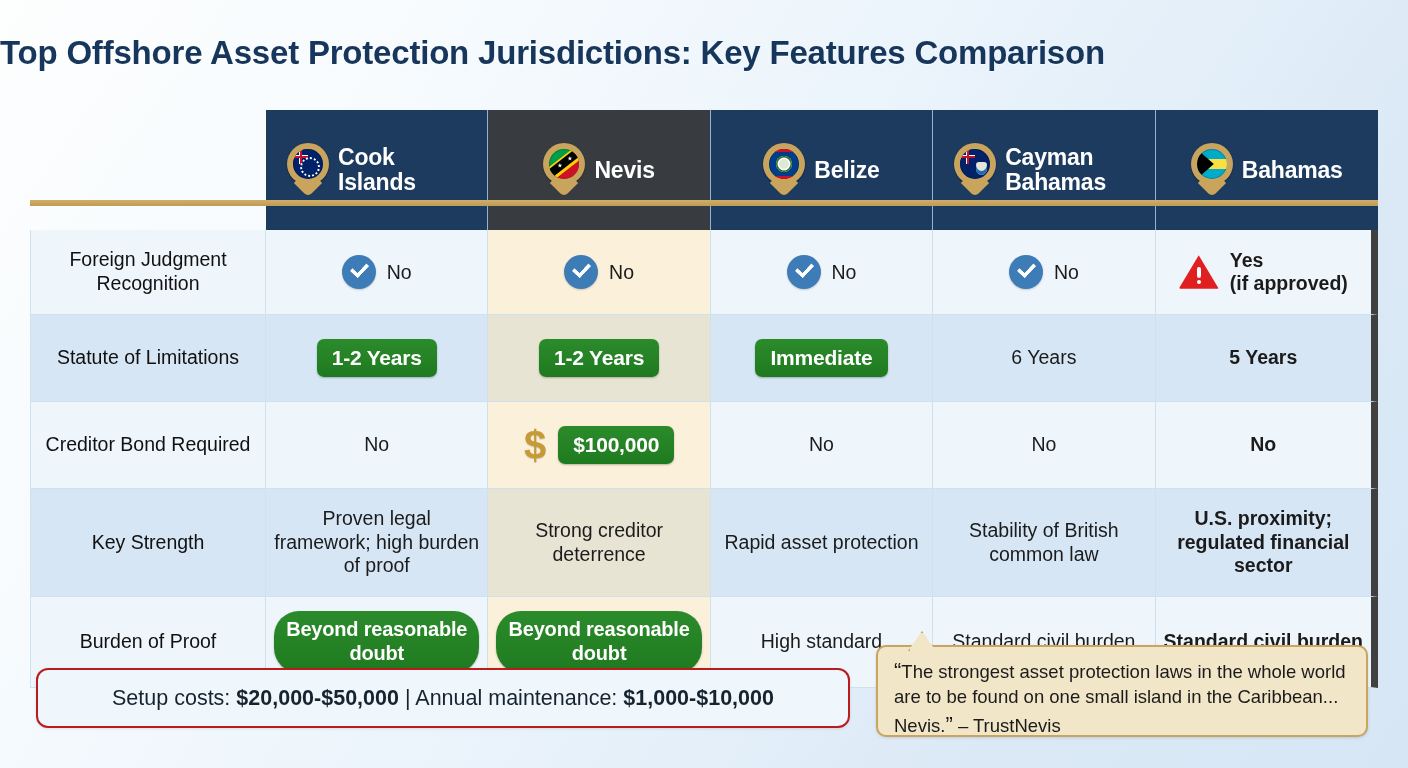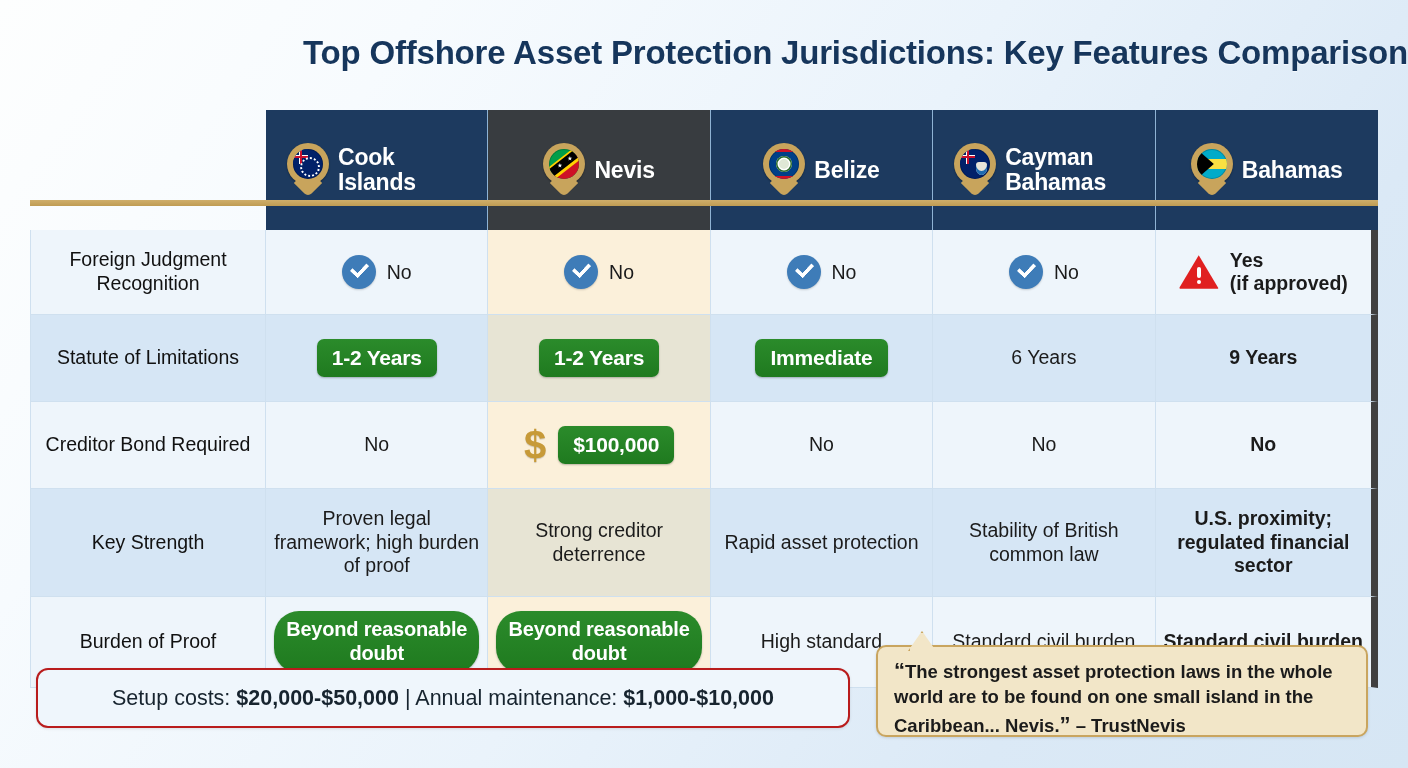--- a/index.html
+++ b/index.html
@@ -10,21 +10,21 @@
   body {
     font-family: "Liberation Sans", sans-serif;
     background: linear-gradient(125deg, #fdfefe 0%, #f7fbfe 22%, #eaf3fb 52%, #dbe9f6 78%, #d6e6f4 100%);
     position: relative;
   }
 
   
   .title {
     position: absolute;
     top: 34px; left: 0; width: 1408px;
-    text-align: right;
+    text-align: left;
     font-size: 33px;
     font-weight: bold;
     color: #16365c;
     letter-spacing: -0.2px;
     text-shadow: 0 1px 1px rgba(255,255,255,0.75);
   }
 
   
   .table-wrap {
     position: absolute;
@@ -297,21 +297,21 @@
     background: #f2e6c8;
     border-left: 2px solid #c9a55f;
     border-top: 2px solid #c9a55f;
     clip-path: polygon(0 100%, 50% 0, 100% 100%);
     z-index: 2;
   }
   .quote-text {
     font-size: 18.5px;
     line-height: 1.34;
     color: #1b1b1b;
-    font-weight: bold;
+    font-weight: normal;
   }
   .quote-text .qm { font-size: 22px; }
 </style>
 </head>
 <body>
 
 <div class="title">Top Offshore Asset Protection Jurisdictions: Key Features Comparison</div>
 
 <div class="table-wrap">
   <table class="cmp">
@@ -455,21 +455,21 @@
         <td>
           <span class="badge">1-2 Years</span>
         </td>
         <td class="hl">
           <span class="badge">1-2 Years</span>
         </td>
         <td>
           <span class="badge">Immediate</span>
         </td>
         <td>6 Years</td>
-        <td>9 Years</td>
+        <td>5 Years</td>
       </tr>
 
       <tr class="odd r-h3">
         <td>Creditor Bond Required</td>
         <td>No</td>
         <td class="hl">
           <div class="money-row">
             <span class="dollar-glyph">$</span>
             <span class="badge">$100,000</span>
           </div>

